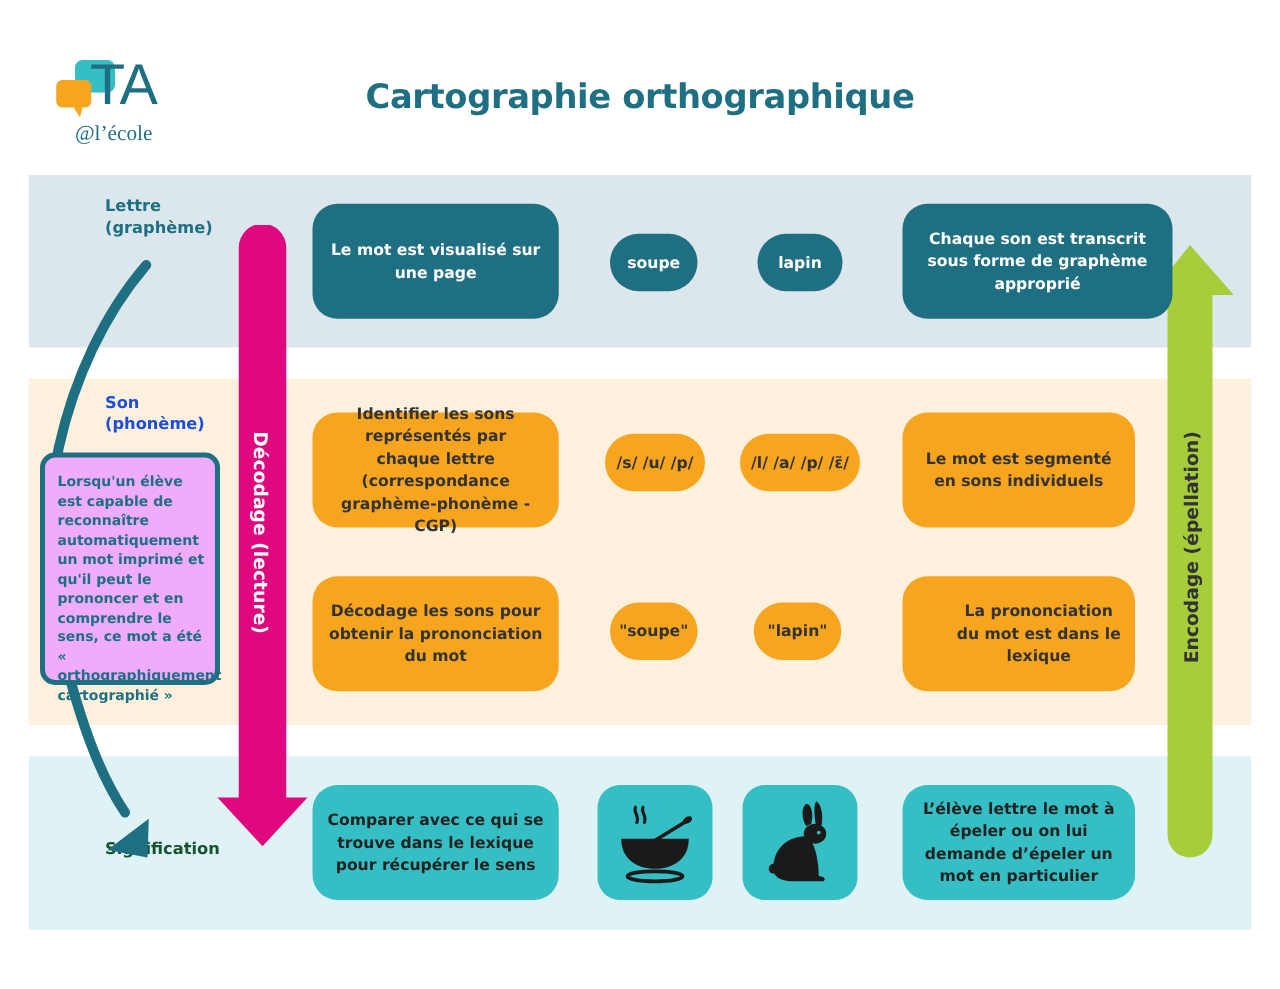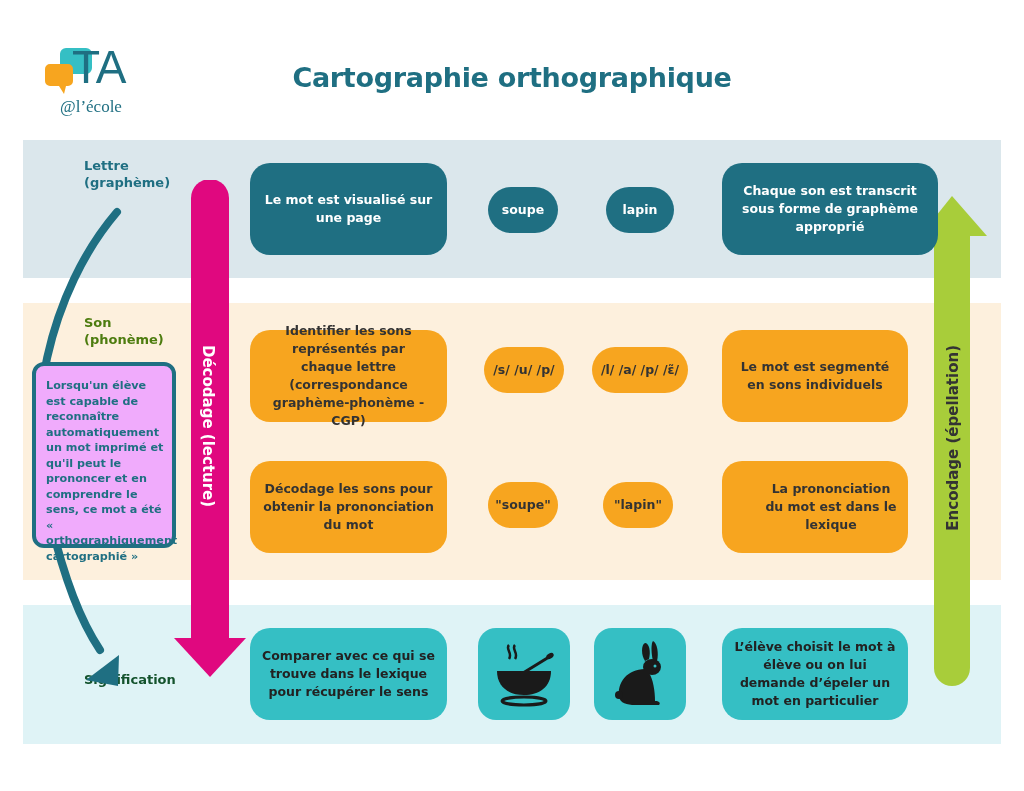--- a/index.html
+++ b/index.html
@@ -36,21 +36,21 @@
 <div class="abs title">Cartographie orthographique</div>
 
 <div class="band band-letter"></div>
 <div class="band band-sound"></div>
 <div class="band band-meaning"></div>
 
 <div class="abs row-label" style="left:84px;top:157px;color:#1f6f82;">
   <div>Lettre</div>
   <div>(graphème)</div>
 </div>
-<div class="abs row-label" style="left:84px;top:314px;color:#4d7c0f;">
+<div class="abs row-label" style="left:84px;top:314px;color:#1d4ed8;">
   <div>Son</div>
   <div>(phonème)</div>
 </div>
 <div class="abs row-label" style="left:84px;top:671px;color:#14532d;">Signification</div>
 
 <svg class="abs" style="left:0;top:0;" width="260" height="791">
   <path d="M117 212 C 50 290, 20 420, 50 520 C 65 580, 80 620, 100 650" fill="none" stroke="#1f6f82" stroke-width="8" stroke-linecap="round"></path>
   <polygon points="86,680 119,655 118,686" fill="#1f6f82"></polygon>
 </svg>
 
@@ -96,13 +96,13 @@
     <ellipse cx="47" cy="28" rx="9" ry="8" fill="#1a1a1a"></ellipse>
     <circle cx="50" cy="27" r="1.5" fill="#35bfc4"></circle>
     <path d="M40 30 C22 30 12 44 14 58 C15 64 22 66 30 66 H54 C56 64 54 62 50 62 C50 52 48 40 44 34 Z" fill="#1a1a1a"></path>
     <circle cx="14" cy="56" r="4" fill="#1a1a1a"></circle>
   </svg>
 </div>
 
 <div class="box teal" style="left:722px;top:163px;width:216px;height:92px;">Chaque son est transcrit sous forme de graphème approprié</div>
 <div class="box orange" style="left:722px;top:330px;width:186px;height:92px;">Le mot est segmenté en sons individuels</div>
 <div class="box orange" style="left:722px;top:461px;width:186px;height:92px;padding-left:40px;">La prononciation du mot est dans le lexique</div>
-<div class="box cyan" style="left:722px;top:628px;width:186px;height:92px;">L’élève choisit le mot à élève ou on lui demande d’épeler un mot en particulier</div>
+<div class="box cyan" style="left:722px;top:628px;width:186px;height:92px;">L’élève lettre le mot à épeler ou on lui demande d’épeler un mot en particulier</div>
 
 </body></html>

